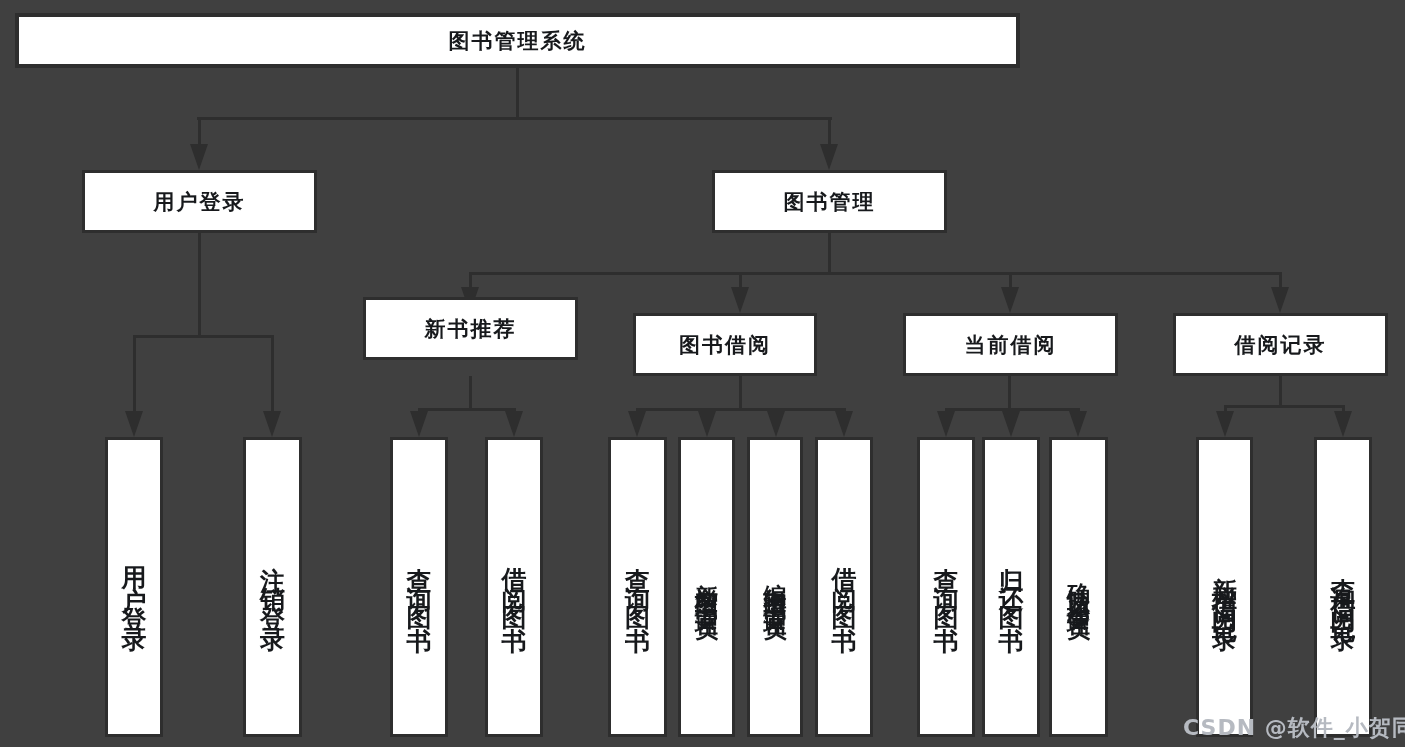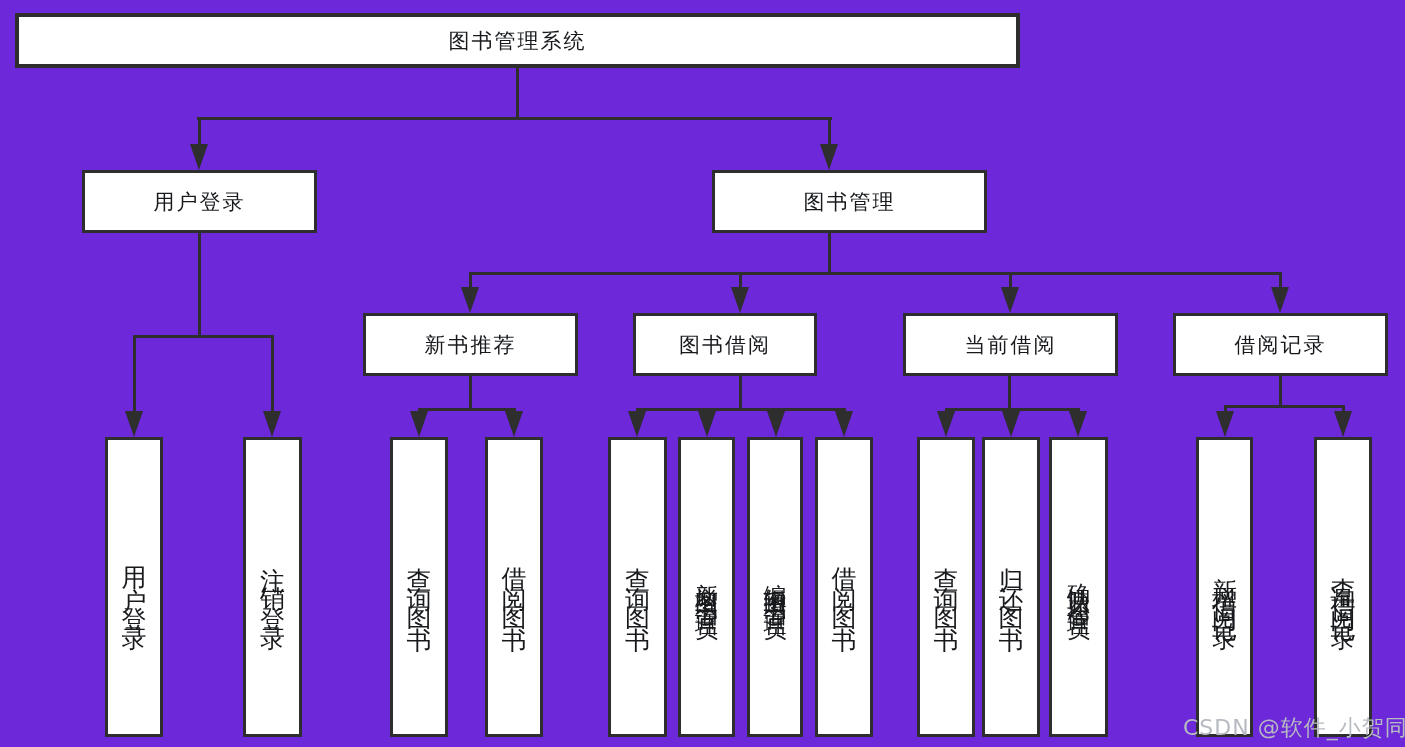--- a/index.html
+++ b/index.html
@@ -1,22 +1,23 @@
 <!DOCTYPE html>
 <html><head>
 <meta charset="utf-8">
 <style>
   html,body{margin:0;padding:0;background:#ffffff;}
   .canvas{
     position:relative;
     width:1405px;height:747px;
-    background:#6d28d9;
+    background:#404040;
     overflow:hidden;
     font-family:"DejaVu Sans","Liberation Sans",sans-serif;
     color:#17191c;
+    font-weight:bold;
   }
   .box{
     position:absolute;
     box-sizing:border-box;
     border:3px solid #2e2e2e;
     background:#ffffff;
     display:flex;align-items:center;justify-content:center;
     font-size:21px;
     letter-spacing:2px;
     color:#17191c;
@@ -71,36 +72,36 @@
   <div class="vline" style="left:516px;top:66px;height:54px"></div>
   <div class="hline" style="left:197px;top:117px;width:635px"></div>
   <div class="vline" style="left:198px;top:117px;height:29px"></div>
   <div class="arrow" style="left:190px;top:144px"></div>
   <div class="vline" style="left:828px;top:117px;height:29px"></div>
   <div class="arrow" style="left:820px;top:144px"></div>
 
   <div class="box" style="left:82px;top:170px;width:235px;height:63px">
     <span>用户登录</span>
   </div>
-  <div class="box" style="left:712px;top:170px;width:275px;height:63px">
+  <div class="box" style="left:712px;top:170px;width:235px;height:63px">
     <span>图书管理</span>
   </div>
 
   <div class="vline" style="left:828px;top:233px;height:42px"></div>
   <div class="hline" style="left:469px;top:272px;width:813px"></div>
   <div class="vline" style="left:469px;top:272px;height:17px"></div>
   <div class="arrow" style="left:461px;top:287px"></div>
   <div class="vline" style="left:739px;top:272px;height:17px"></div>
   <div class="arrow" style="left:731px;top:287px"></div>
   <div class="vline" style="left:1009px;top:272px;height:17px"></div>
   <div class="arrow" style="left:1001px;top:287px"></div>
   <div class="vline" style="left:1279px;top:272px;height:17px"></div>
   <div class="arrow" style="left:1271px;top:287px"></div>
 
-  <div class="box" style="left:363px;top:313px;width:215px;height:63px">
+  <div class="box" style="left:363px;top:297px;width:215px;height:63px">
     <span>新书推荐</span>
   </div>
   <div class="box" style="left:633px;top:313px;width:184px;height:63px">
     <span>图书借阅</span>
   </div>
   <div class="box" style="left:903px;top:313px;width:215px;height:63px">
     <span>当前借阅</span>
   </div>
   <div class="box" style="left:1173px;top:313px;width:215px;height:63px">
     <span>借阅记录</span>

